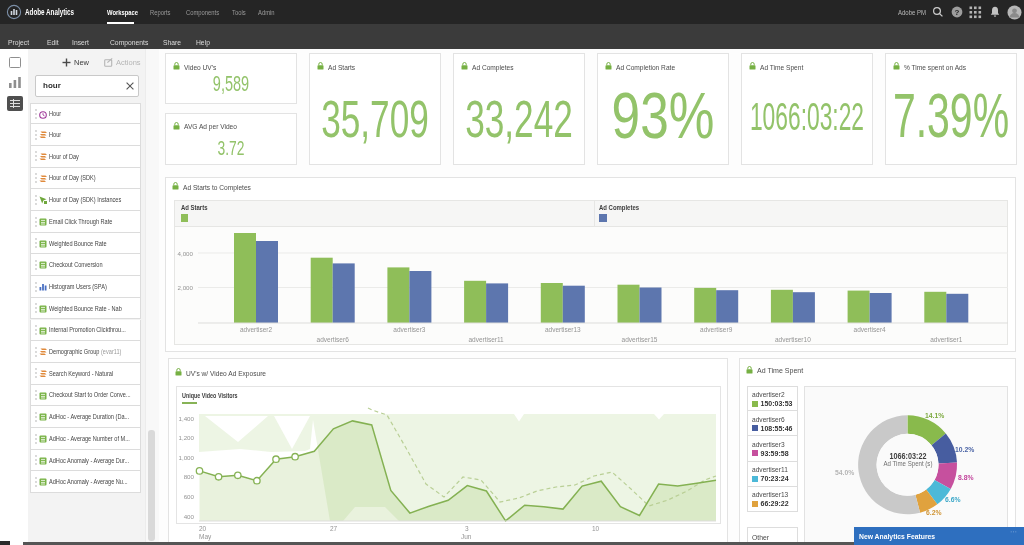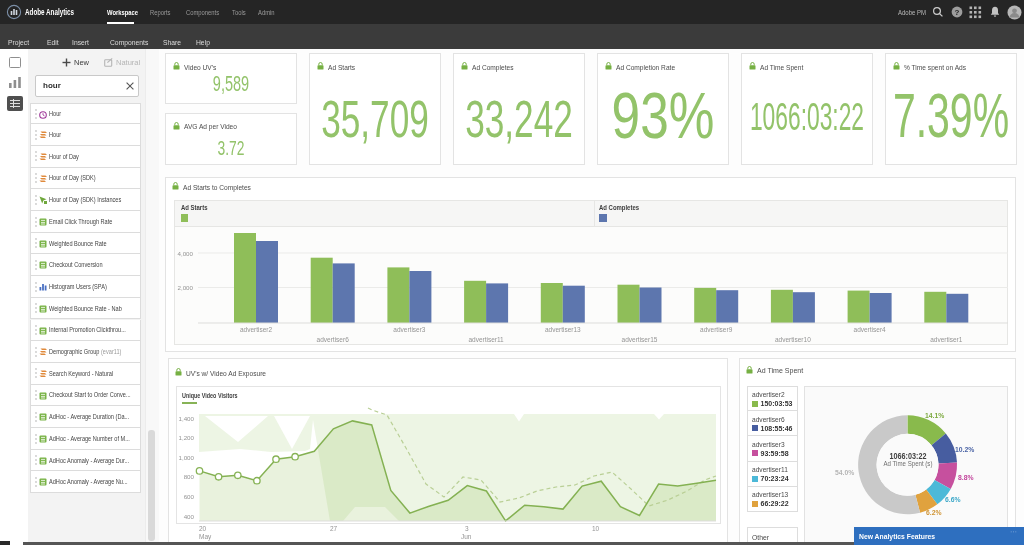--- a/index.html
+++ b/index.html
@@ -104,21 +104,21 @@
   <g stroke="#4a4a4a" stroke-width="1.4">
       <line x1="4.5" y1="0.5" x2="4.5" y2="8.5"></line>
       <line x1="0.5" y1="4.5" x2="8.5" y2="4.5"></line>
     </g>
 </svg>
 <div class="abs" style="left:74px; top:58px; font-size:7.5px; color:#3c3c3c;">New</div>
 <svg width="9" height="9" style="left:104px; top:58px;" viewBox="0 0 9 9">
   <rect x="0.7" y="1.7" width="7" height="6.6" rx="0.8" fill="none" stroke="#b5b5b5" stroke-width="1.1"></rect>
   <line x1="3.4" y1="4.6" x2="8.2" y2="0.4" stroke="#b5b5b5" stroke-width="1.2"></line>
 </svg>
-<div class="abs" style="left:116px; top:58px; font-size:7.5px; color:#b5b5b5;">Natural</div>
+<div class="abs" style="left:116px; top:58px; font-size:7.5px; color:#b5b5b5;">Actions</div>
 <div class="abs" style="left:35px; top:75px; width:104px; height:22px; background:#fff; border:1px solid #c9c9c9; border-radius:2px;"></div>
 <div class="abs" style="left:43px; top:81px; font-size:8px; font-weight:bold; color:#2c2c2c;">hour</div>
 <svg width="8" height="8" style="left:126px; top:82px;" viewBox="0 0 8 8">
   <g stroke="#555" stroke-width="1.1">
       <line x1="0.6" y1="0.6" x2="7.4" y2="7.4"></line>
       <line x1="7.4" y1="0.6" x2="0.6" y2="7.4"></line>
     </g>
 </svg>
 <div id="slist">
 <div class="sitem" style="top:102.5px; border-top:1px solid #dcdcdc;">

